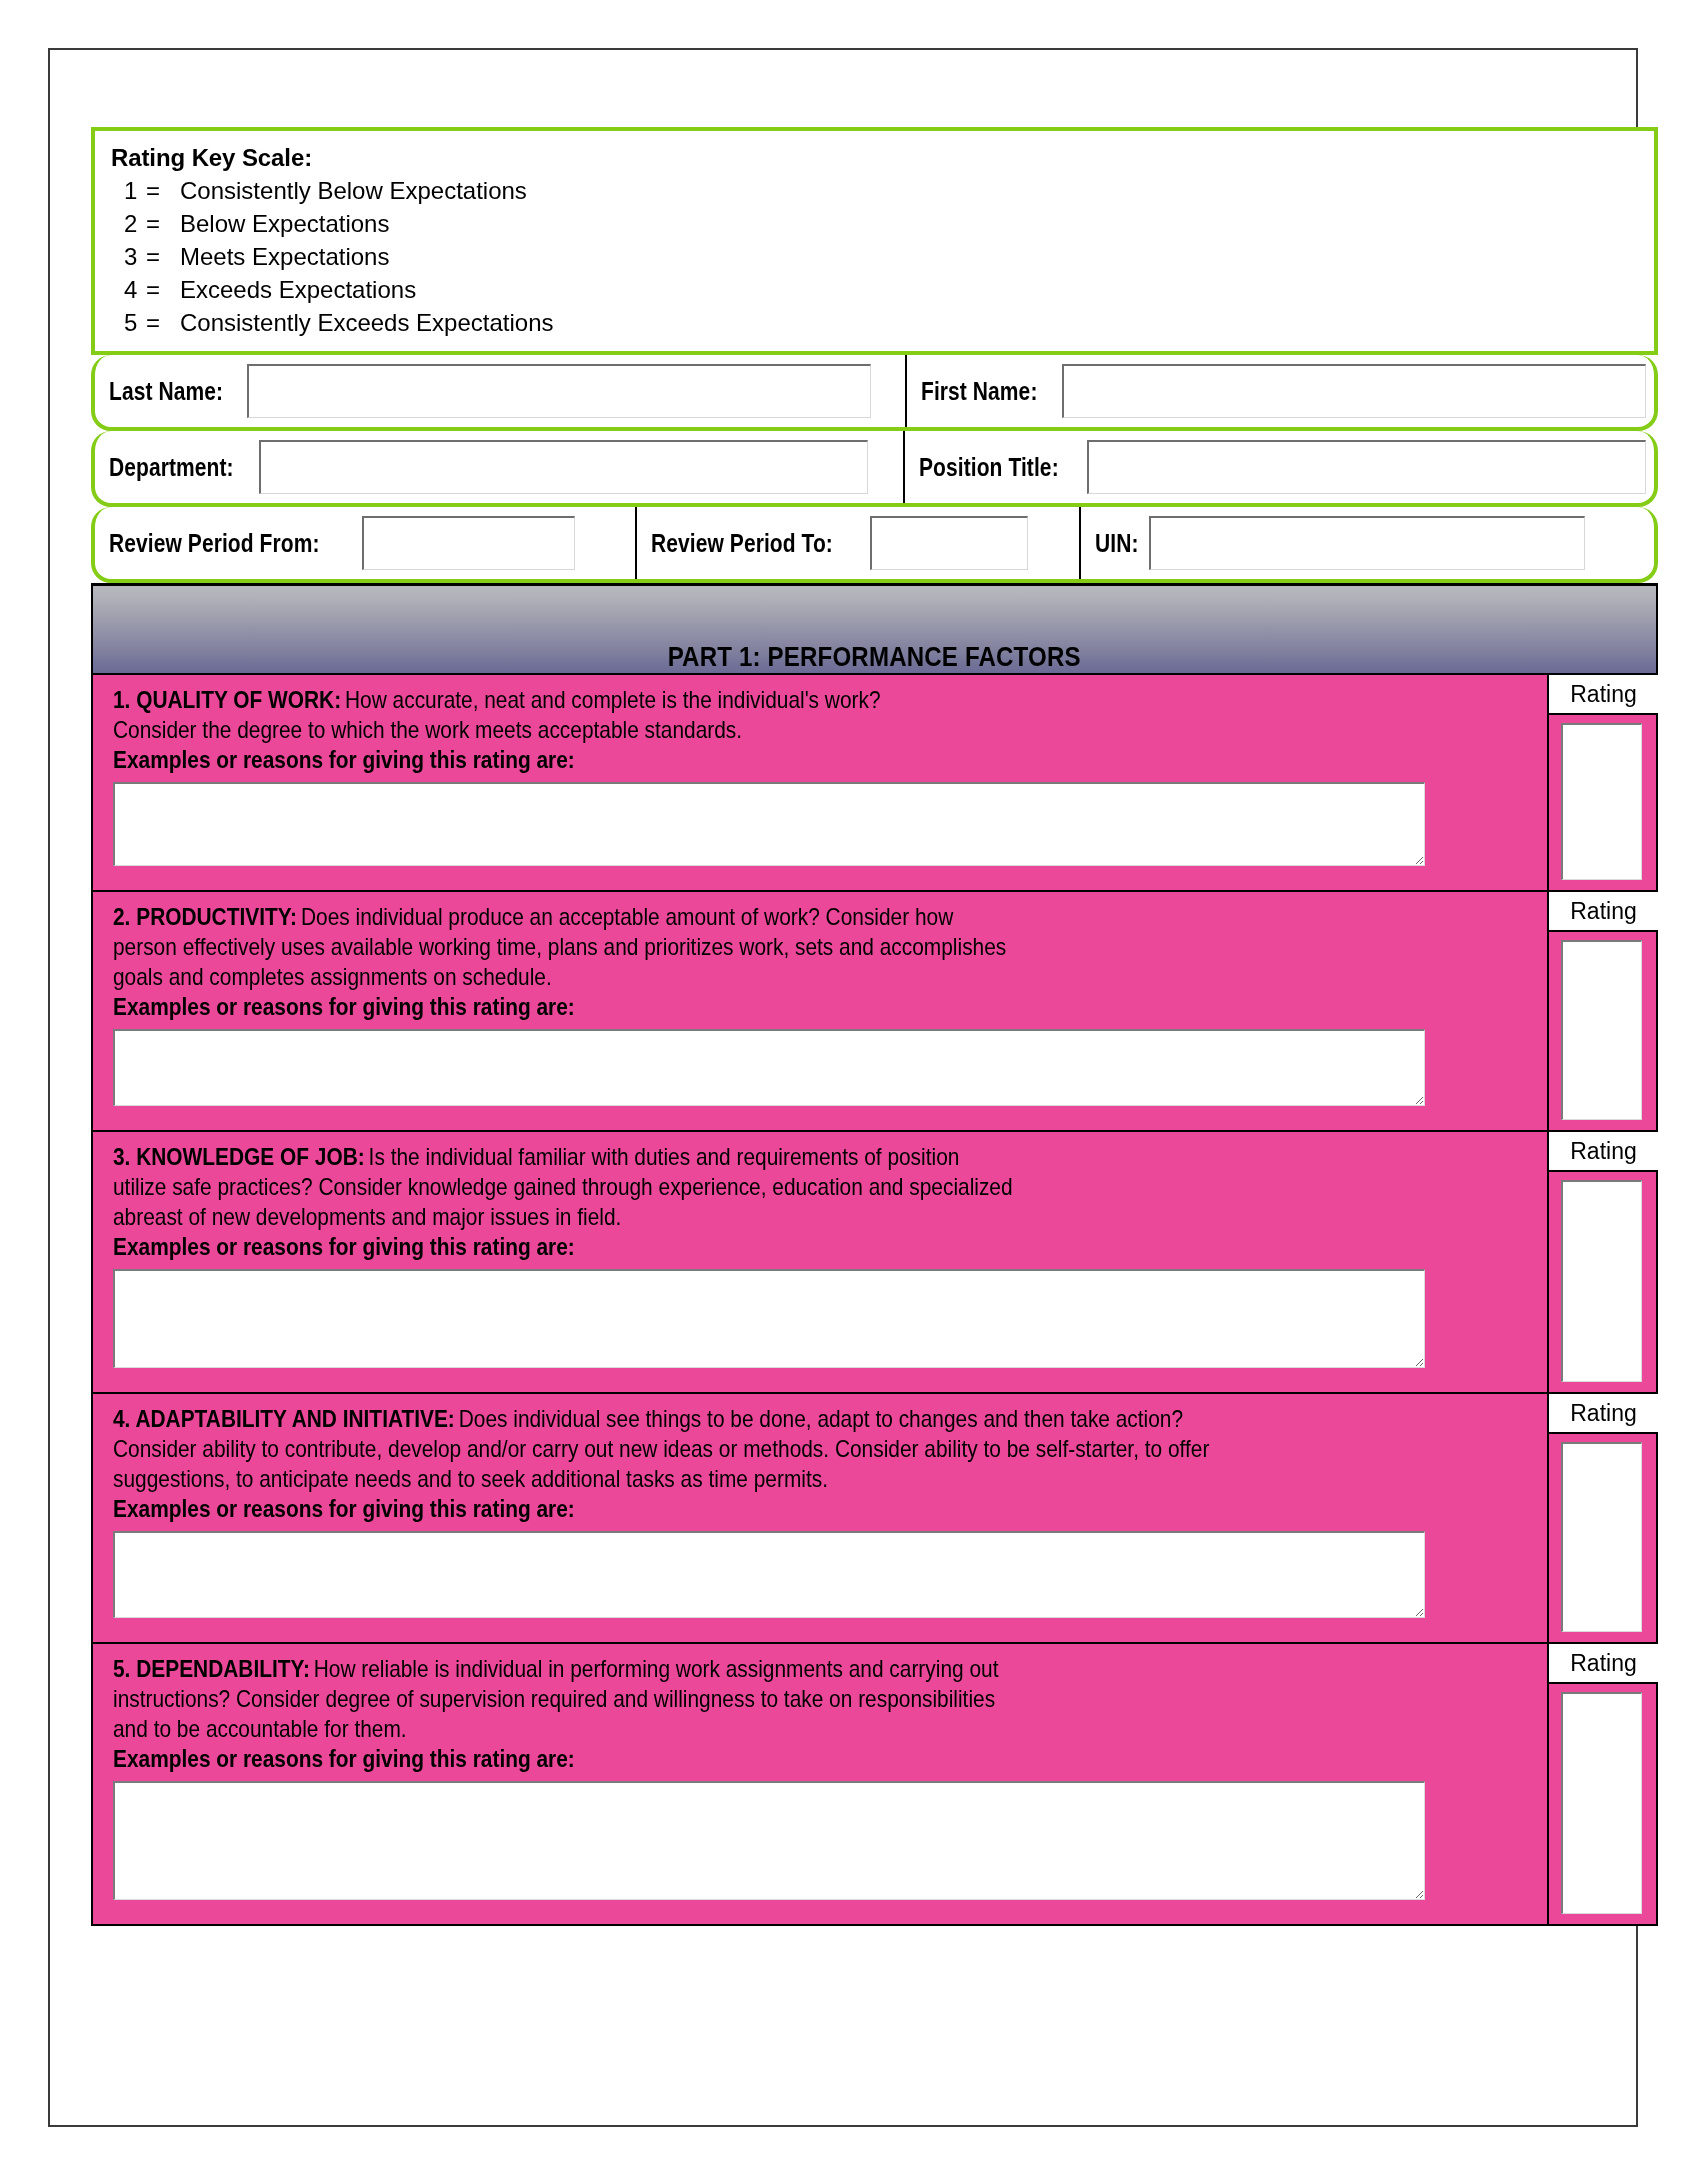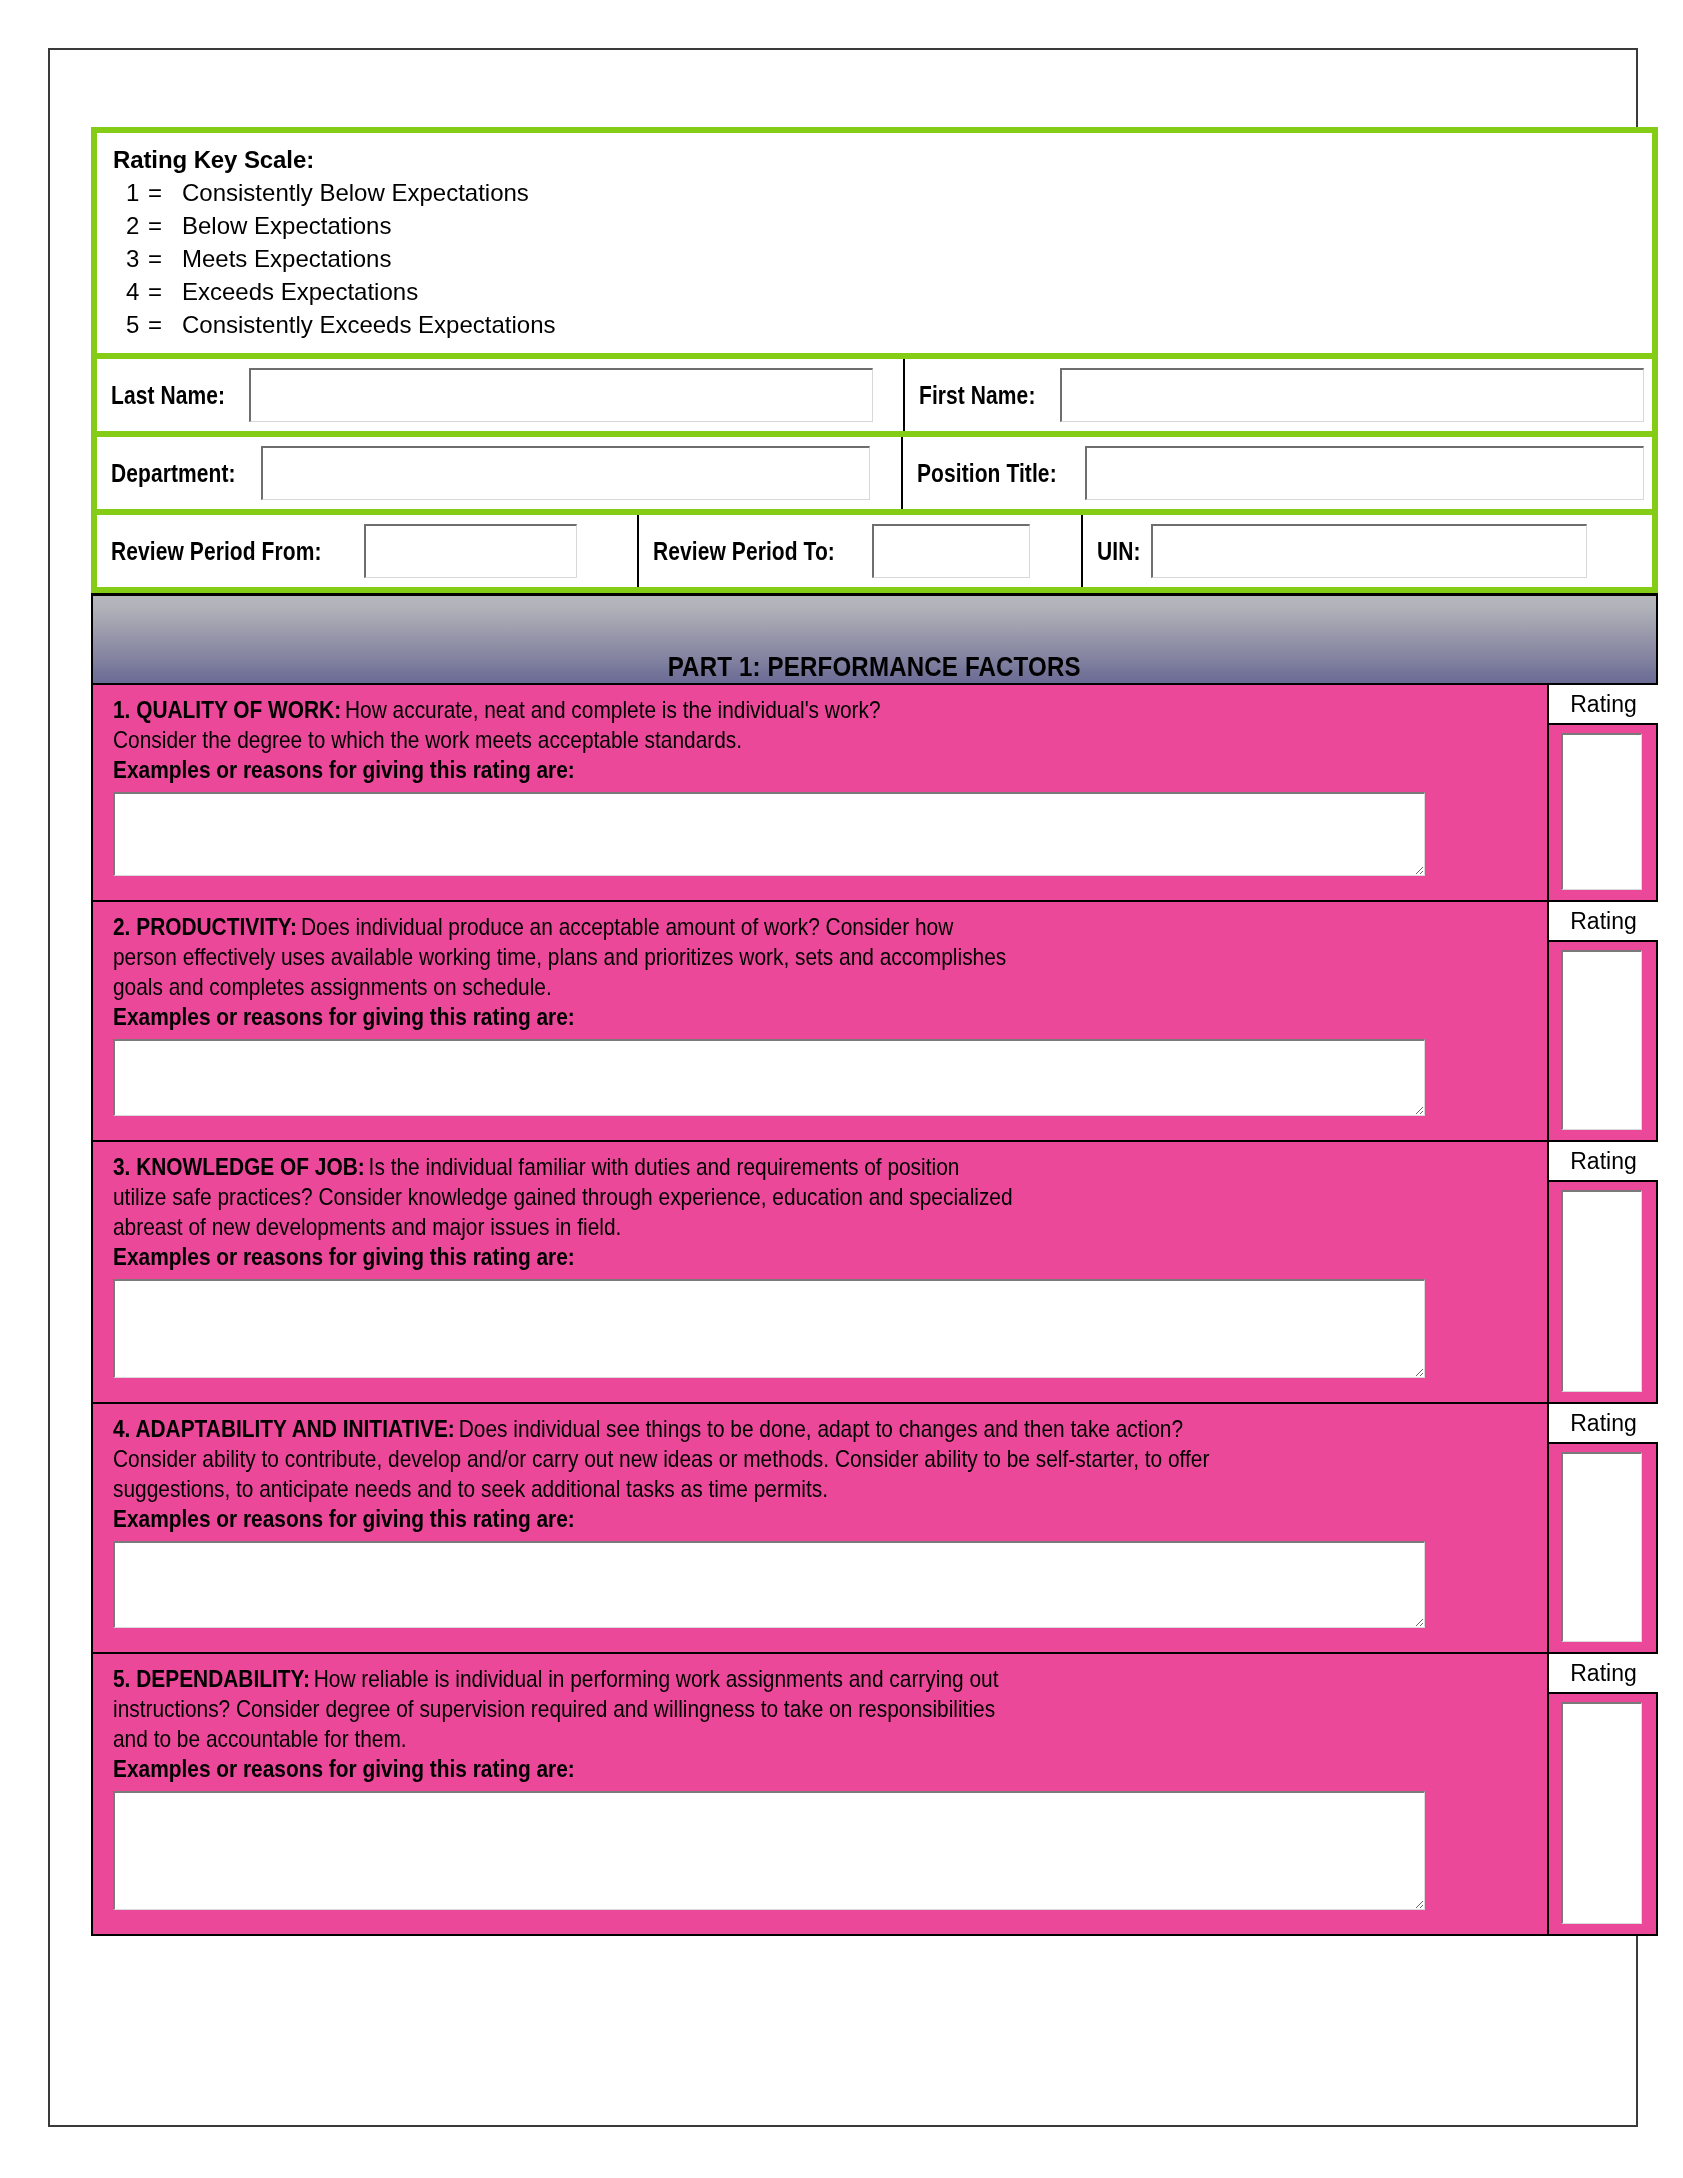--- a/index.html
+++ b/index.html
@@ -22,22 +22,22 @@
     background: #ffffff;
   }
 
   
   #form-table {
     position: absolute;
     left: 91px; top: 127px;
     width: 1567px;
   }
 
-  .blk { border: 6px solid #84cc16; background:#fff; }
-  .blk + .blk { border-top: none; }
+  .blk { border: 4px solid #84cc16; background:#fff; }
+  .blk + .blk { border-top: none; border-radius: 20px; }
 
   
   #rating-key {
     padding: 10px 0 12px 16px;
     min-height: 213px;
   }
   #rating-key .keytitle {
     font-weight: bold;
     font-size: 24px;
     line-height: 33px;

